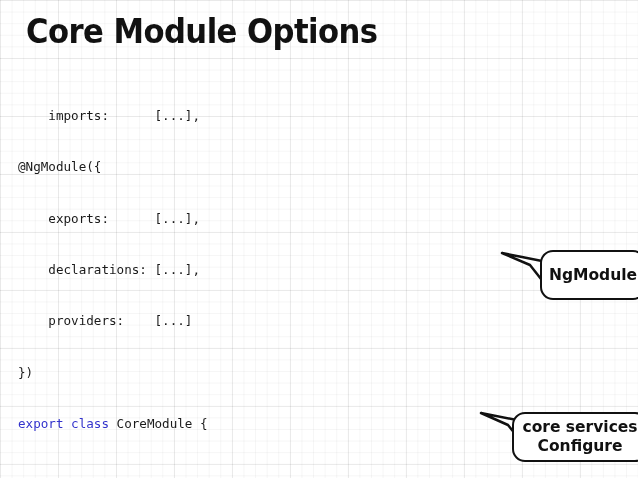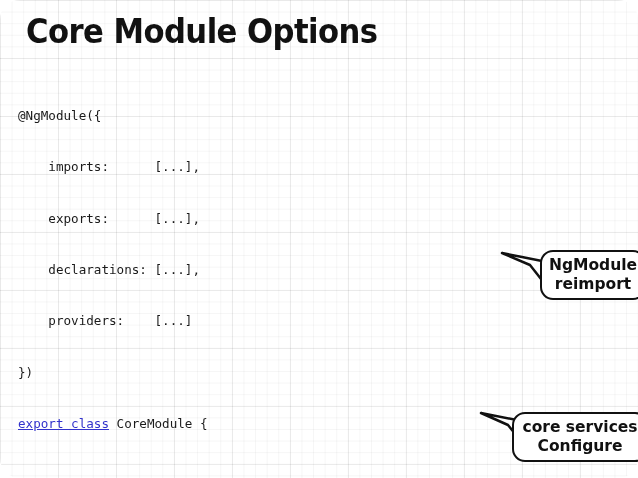--- a/index.html
+++ b/index.html
@@ -24,21 +24,20 @@
       linear-gradient(to right,  rgba(0,0,0,0.035) 1px, transparent 1px),
       linear-gradient(to bottom, rgba(0,0,0,0.035) 1px, transparent 1px),
       linear-gradient(to right,  rgba(0,0,0,0.055) 1px, transparent 1px),
       linear-gradient(to bottom, rgba(0,0,0,0.055) 1px, transparent 1px);
     background-size:
       11.6px 11.6px,
       11.6px 11.6px,
       58px 58px,
       58px 58px;
     background-position: 0 0, 0 0, 0 0, 0 0;
-    border-radius: 20px;
   }
 
   
   #page-title {
     position: absolute;
     left: 26px;
     top: 12px;
     font-family: "DejaVu Sans", sans-serif;
     font-weight: bold;
     font-size: 33px;
@@ -60,21 +59,21 @@
     line-height: 17.1px;
     color: #1a1a1a;
     white-space: pre;
     letter-spacing: 0px;
   }
   #code-block .ln {
     display: block;
     height: 17.1px;
     white-space: pre;
   }
-  .kw   { color: #3333cc; text-decoration: underline; }
+  .kw   { color: #3333cc; }
 
   
   .callout {
     position: absolute;
     box-sizing: border-box;
     border: 2.5px solid #111111;
     border-radius: 13px;
     background: #ffffff;
     font-family: "DejaVu Sans", sans-serif;
     font-weight: bold;
@@ -113,22 +112,22 @@
   #tail-configure { left: 480px; top: 407px; width: 60px; height: 50px; }
 </style>
 </head>
 <body>
 
 <div id="slide">
 
   <div id="page-title">Core Module Options</div>
 
   <div id="code-block">
+    <span class="ln"><span>    imports:      [...],</span></span>
     <span class="ln"><span>@NgModule({</span></span>
-    <span class="ln"><span>    imports:      [...],</span></span>
     <span class="ln"><span>    exports:      [...],</span></span>
     <span class="ln"><span>    declarations: [...],</span></span>
     <span class="ln"><span>    providers:    [...]</span></span>
     <span class="ln"><span>})</span></span>
     <span class="ln"><span class="kw">export class</span><span> CoreModule {</span></span>
     <span class="ln"> </span>
     
     
     
     
@@ -143,21 +142,20 @@
     
     
     
   </div>
 
   <svg id="tail-prevent" class="callout-tail" viewBox="0 0 60 50" width="60" height="50">
     <path d="M 2 8 L 52 18 L 52 48 L 30 20 Z" fill="#ffffff" stroke="#111111" stroke-width="2.5" stroke-linejoin="round"></path>
   </svg>
   <div id="callout-prevent" class="callout">
     <span>NgModule</span>
-    <span>reimport</span>
   </div>
 
   <svg id="tail-configure" class="callout-tail" viewBox="0 0 60 50" width="60" height="50">
     <path d="M 1 6 L 52 16 L 52 48 L 28 18 Z" fill="#ffffff" stroke="#111111" stroke-width="2.5" stroke-linejoin="round"></path>
   </svg>
   <div id="callout-configure" class="callout">
     <span>core services</span>
     <span>Configure</span>
   </div>
 

